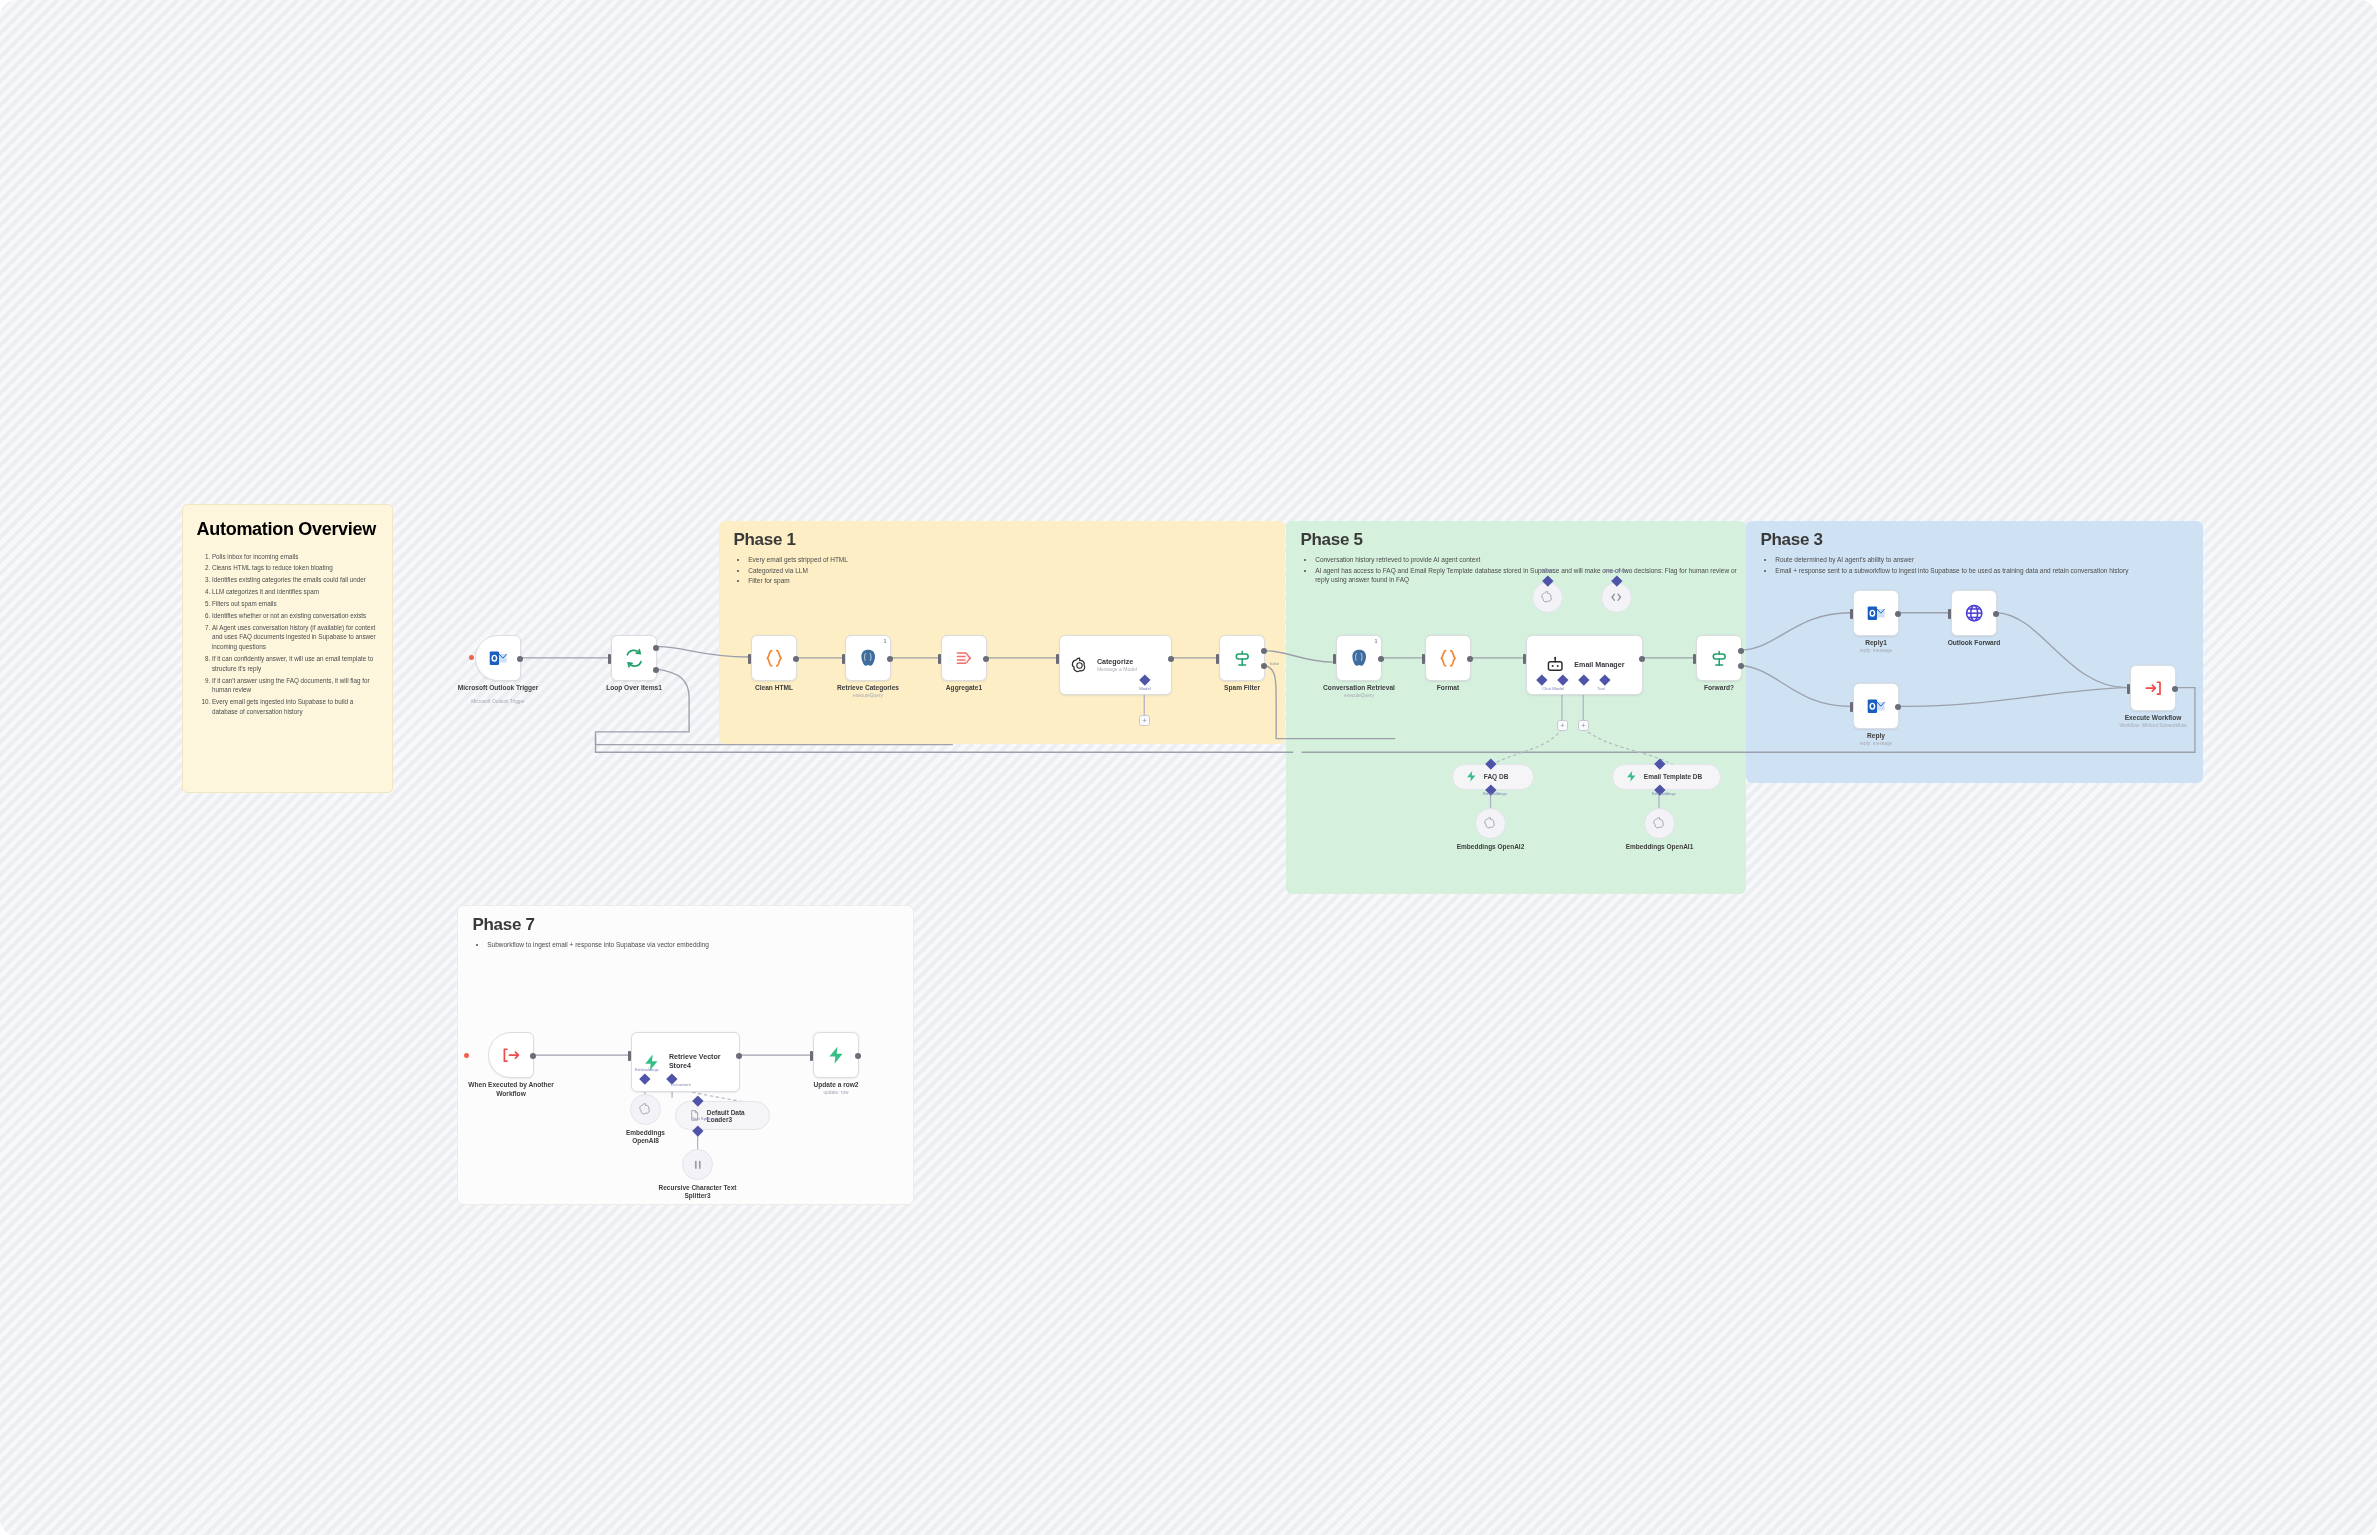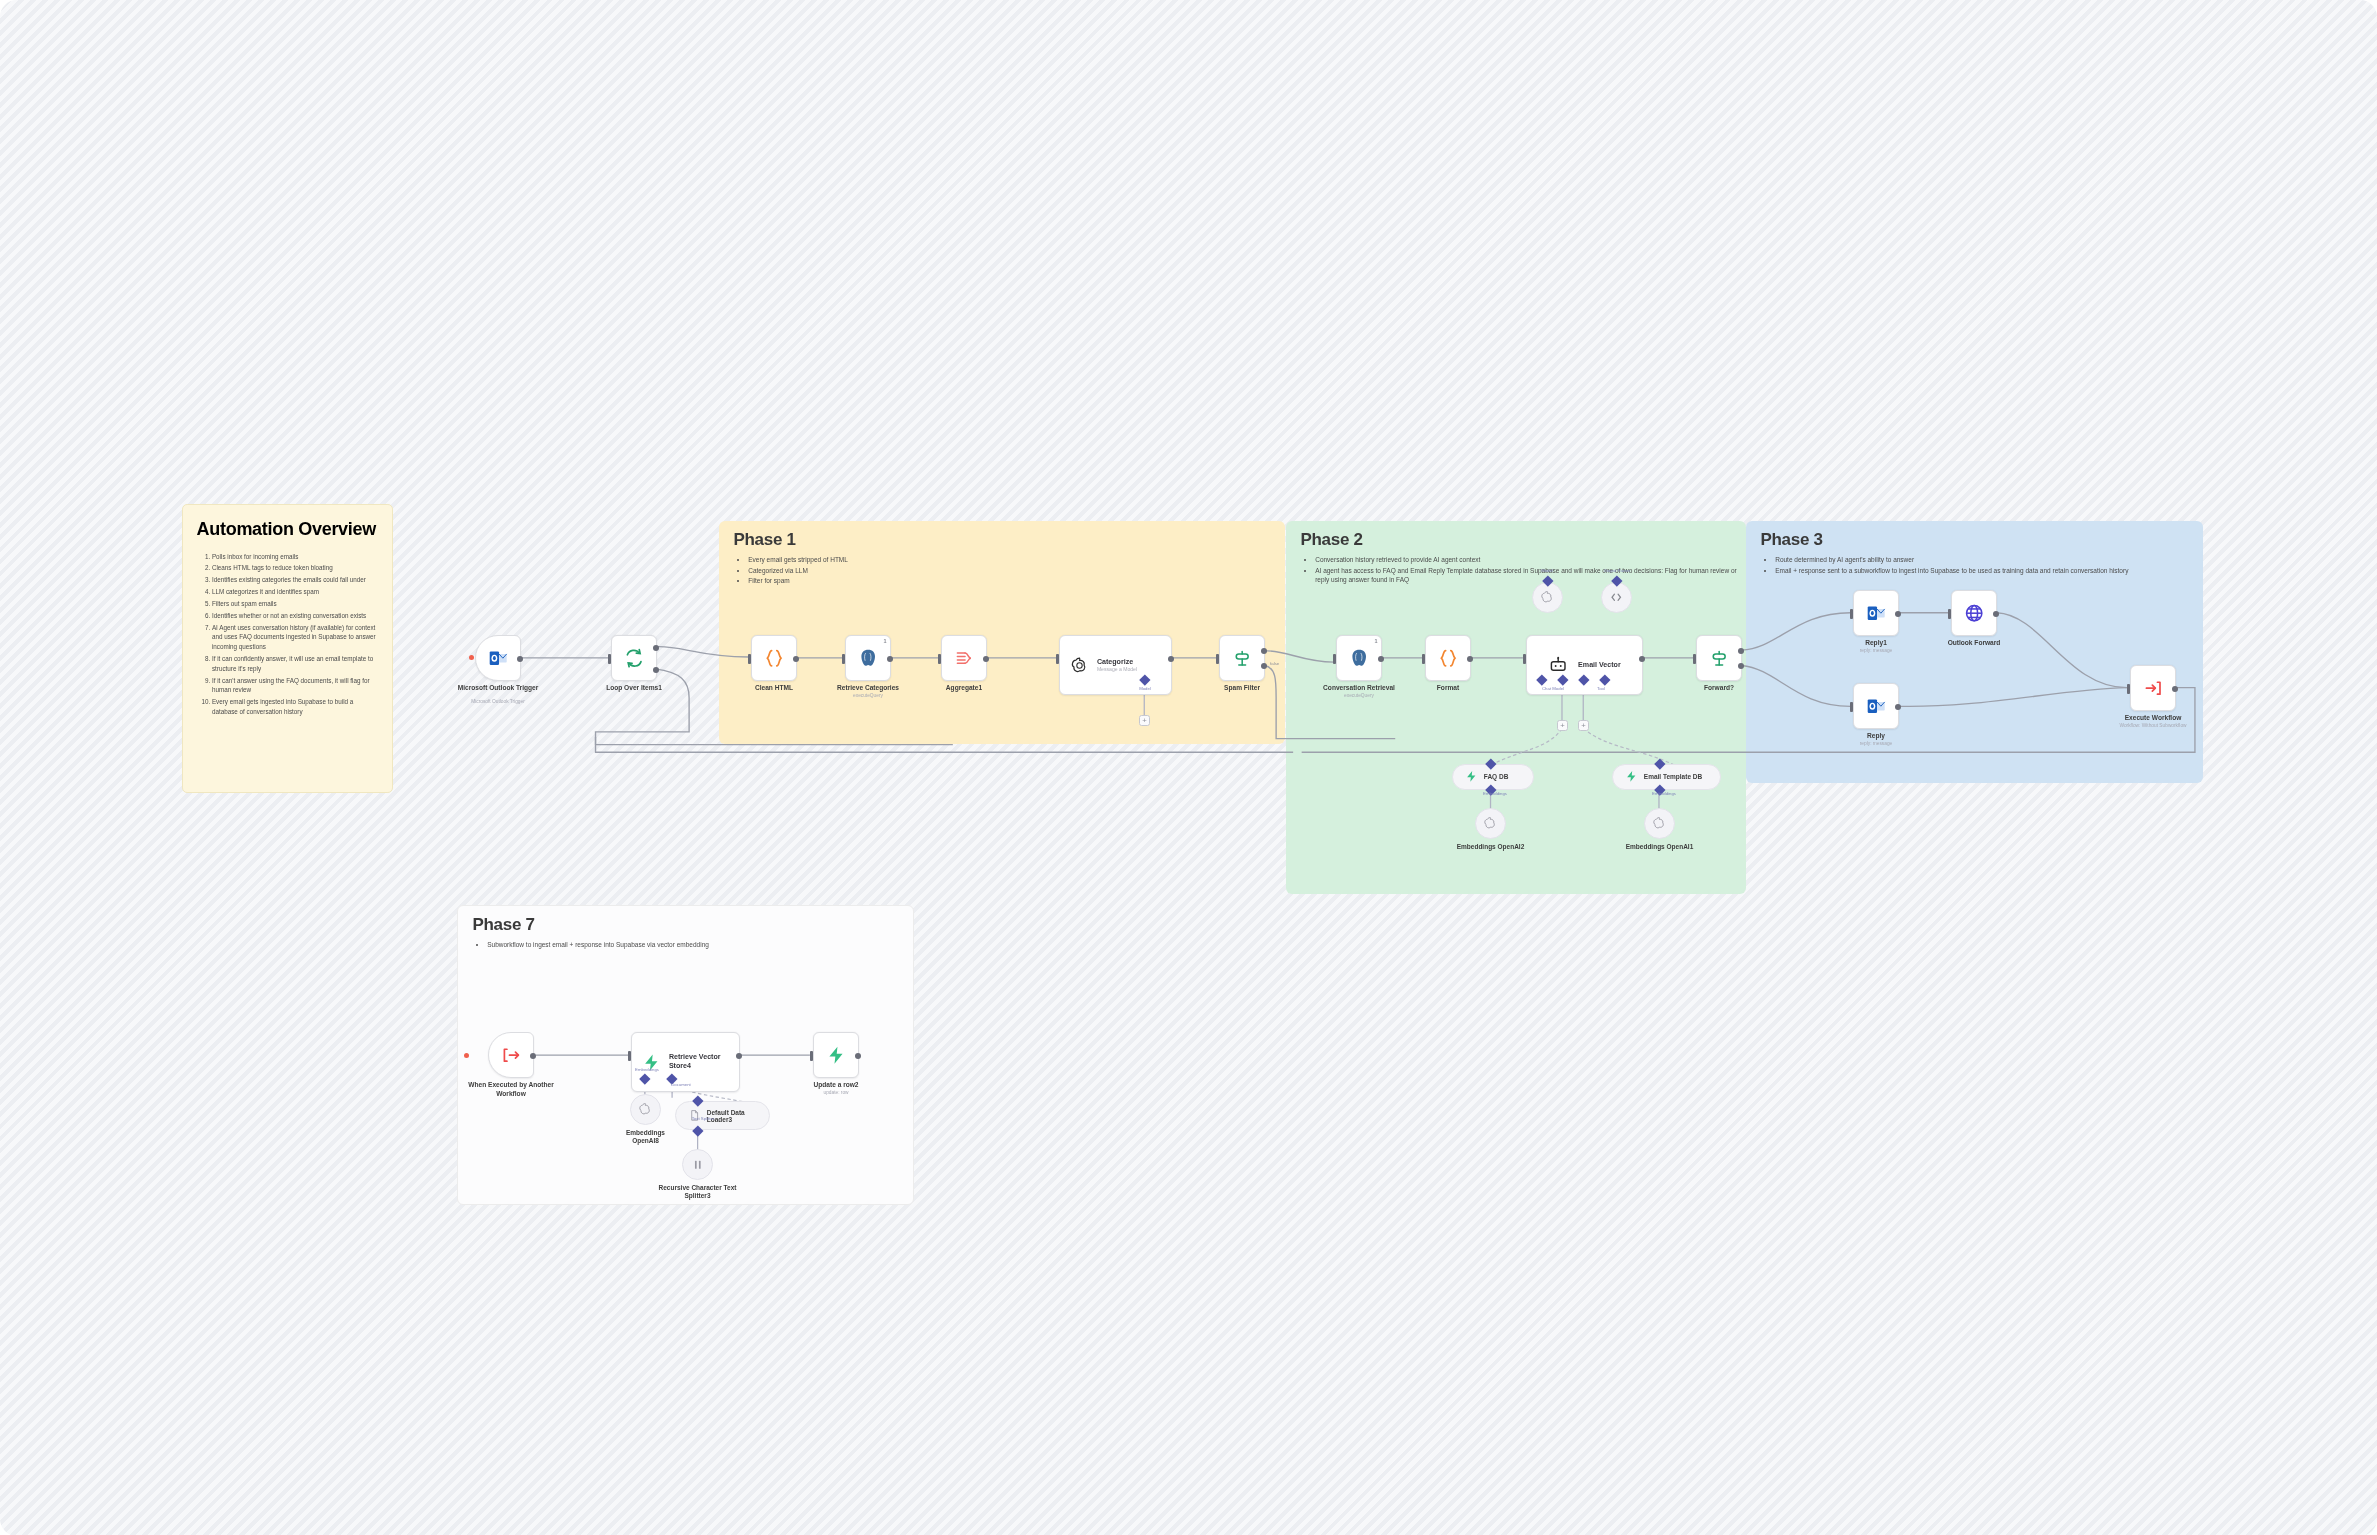--- a/index.html
+++ b/index.html
@@ -210,21 +210,21 @@
   <div class="phase" id="phase1">
     <div class="ph-title">Phase 1</div>
     <ul>
       <li>Every email gets stripped of HTML</li>
       <li>Categorized via LLM</li>
       <li>Filter for spam</li>
     </ul>
   </div>
 
   <div class="phase" id="phase2">
-    <div class="ph-title">Phase 2</div>
+    <div class="ph-title">Phase 5</div>
     <ul>
       <li>Conversation history retrieved to provide AI agent context</li>
       <li>AI agent has access to FAQ and Email Reply Template database stored in Supabase and will make one of two decisions: Flag for human review or reply using answer found in FAQ</li>
     </ul>
   </div>
 
   <div class="phase" id="phase3">
     <div class="ph-title">Phase 3</div>
     <ul>
       <li>Route determined by AI agent's ability to answer</li>
@@ -455,21 +455,21 @@
   <div class="node wide" style="left:1526px; top:635px; width:117px; justify-content:center; gap:9.4px;">
     <span>
       <svg class="icon" width="20.4" height="20.4" viewBox="0 0 24 24" fill="none" stroke="#2b2b2b" stroke-width="1.7" stroke-linecap="round">
         <rect x="4" y="8" width="16" height="10" rx="2.4"></rect>
         <circle cx="9" cy="13" r="1.1" fill="#2b2b2b" stroke="none"></circle>
         <circle cx="15" cy="13" r="1.1" fill="#2b2b2b" stroke="none"></circle>
         <path d="M12 4 V8"></path>
           <circle cx="12" cy="3.4" r="1.2" fill="#2b2b2b" stroke="none"></circle>
       </svg>
     </span>
-    <span class="inner-title">Email Vector</span>
+    <span class="inner-title">Email Manager</span>
     <div class="in-stub" style="left:-4.3px; top:18px;"></div>
     <div class="dot" style="right:-3.4px; top:19.6px;"></div>
   </div>
 
   <div class="subnode-circle" style="left:1532px; top:582px;">
     <span>
       <svg class="icon" width="14.5" height="14.5" viewBox="0 0 24 24" fill="none" stroke="#9a9aa4" stroke-width="1.6">
         <path d="M12 2.6c-2 0-3.7 1.1-4.6 2.7-2 .2-3.7 1.6-4.2 3.6-.6 2 .2 4 1.8 5.1-.3 2 .6 4 2.4 5 1.7 1 3.8.7 5.2-.5 1.9.6 4-.1 5.2-1.7 1.2-1.6 1.2-3.8 0-5.4.5-1.9-.2-4-1.8-5.1-1.1-.8-2.5-1-3.8-.7A5.3 5.3 0 0 0 12 2.6z"></path>
       </svg>
     </span>

